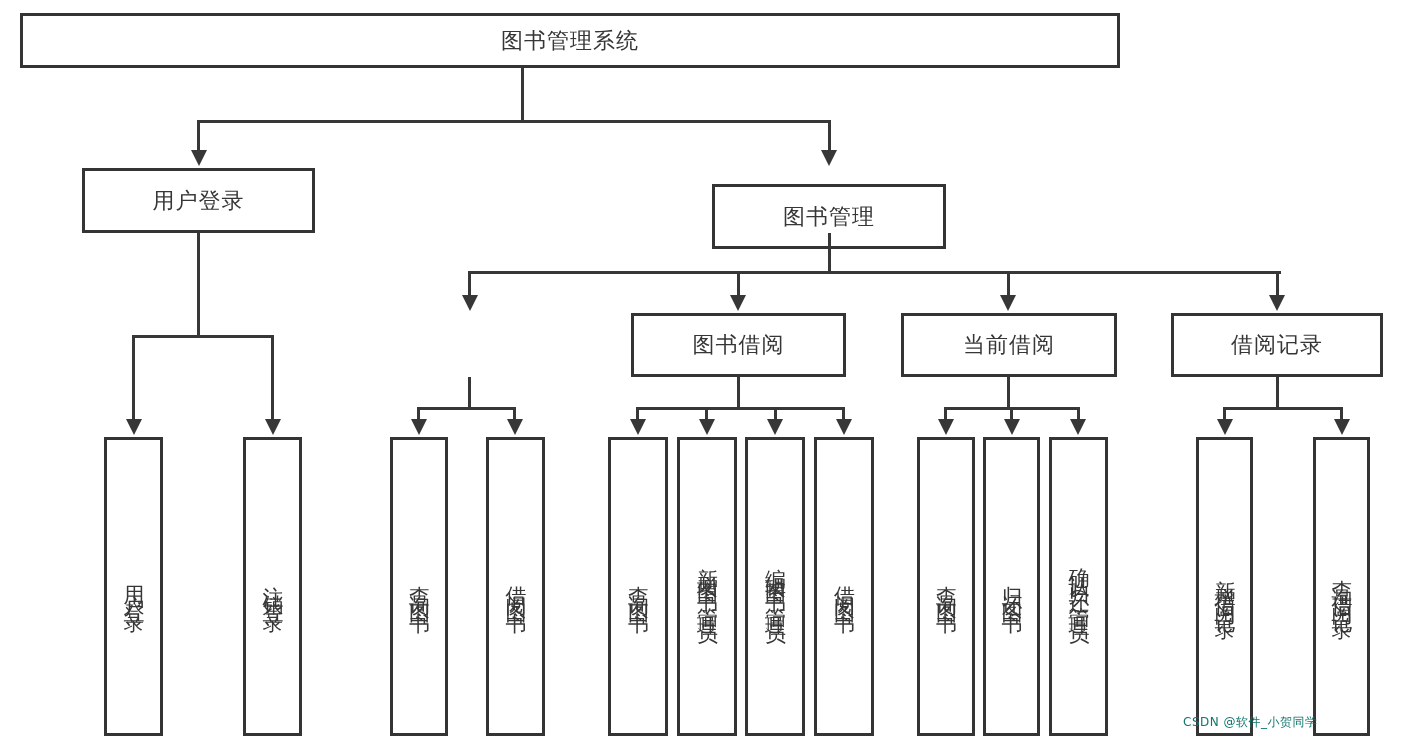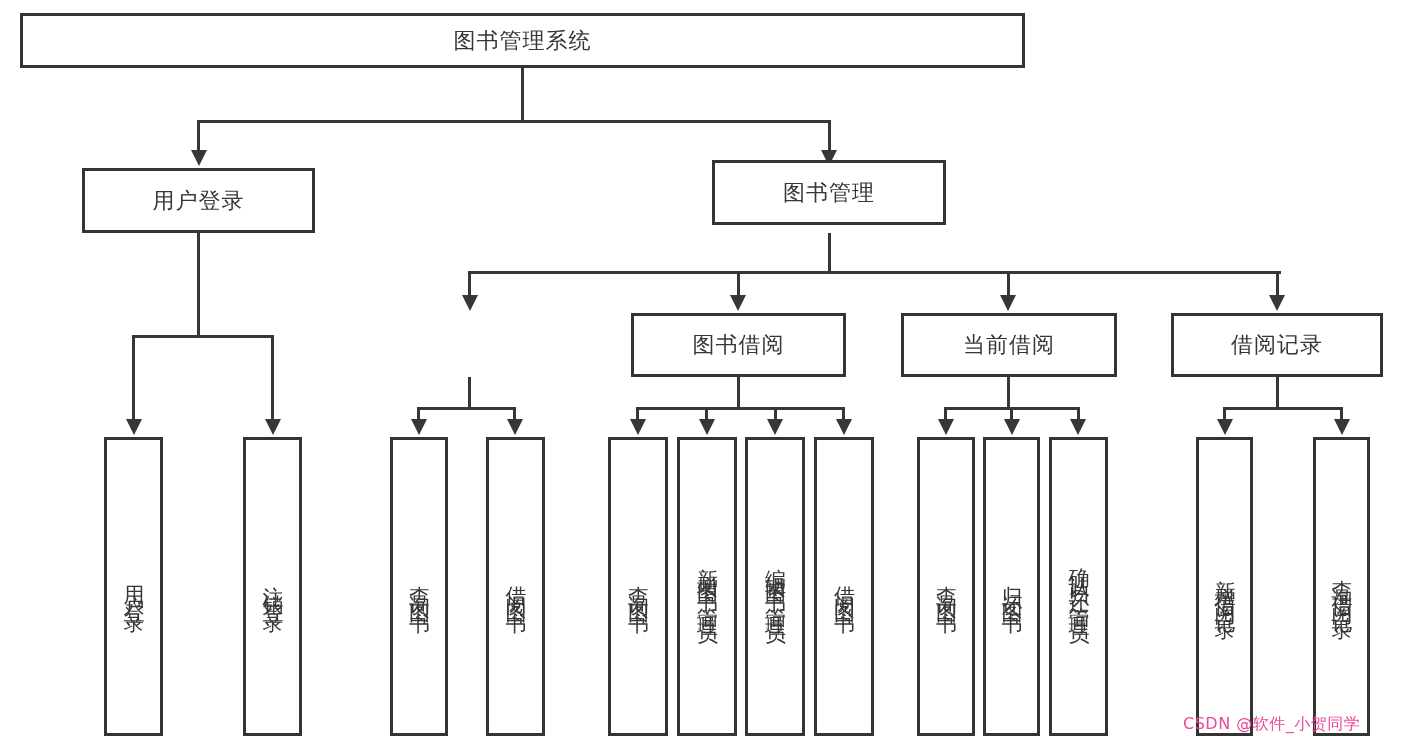--- a/index.html
+++ b/index.html
@@ -25,43 +25,43 @@
   .vbox.longtext { letter-spacing:8px; }
   .vline { position:absolute; width:3px; background:#373737; }
   .hline { position:absolute; height:3px; background:#373737; }
   .ahead {
     position:absolute; width:0; height:0;
     border-left:8px solid transparent; border-right:8px solid transparent;
     border-top:16px solid #373737;
   }
   .watermark {
     position:absolute; left:1183px; top:714px; z-index:5;
-    font-size:16px; color:#ec4899; letter-spacing:0.5px; white-space:nowrap;
+    font-size:12px; color:#0f766e; letter-spacing:0.5px; white-space:nowrap;
   }
 </style>
 </head>
 <body>
 
 <div class="canvas">
 
-  <div class="hbox" style="left:20px; top:13px; width:1005px; height:55px;">
+  <div class="hbox" style="left:20px; top:13px; width:1100px; height:55px;">
     <span>图书管理系统</span>
   </div>
 
   <div class="vline" style="left:521px; top:68px; height:55px;"></div>
   <div class="hline" style="left:197px; top:120px; width:634px;"></div>
   <div class="vline" style="left:197px; top:120px; height:34px;"></div>
   <div class="ahead" style="left:191px; top:150px;"></div>
   <div class="vline" style="left:828px; top:120px; height:34px;"></div>
   <div class="ahead" style="left:821px; top:150px;"></div>
 
   <div class="hbox" style="left:82px; top:168px; width:233px; height:65px;">
     <span>用户登录</span>
   </div>
-  <div class="hbox" style="left:712px; top:160px; width:234px; height:65px;text-align:right;">
+  <div class="hbox" style="left:712px; top:184px; width:234px; height:65px;text-align:right;">
     <span>图书管理</span>
   </div>
 
   <div class="vline" style="left:197px; top:233px; height:104px;"></div>
   <div class="hline" style="left:132px; top:335px; width:142px;"></div>
   <div class="vline" style="left:132px; top:335px; height:86px;"></div>
   <div class="ahead" style="left:126px; top:419px;"></div>
   <div class="vline" style="left:271px; top:335px; height:86px;"></div>
   <div class="ahead" style="left:265px; top:419px;"></div>
 

